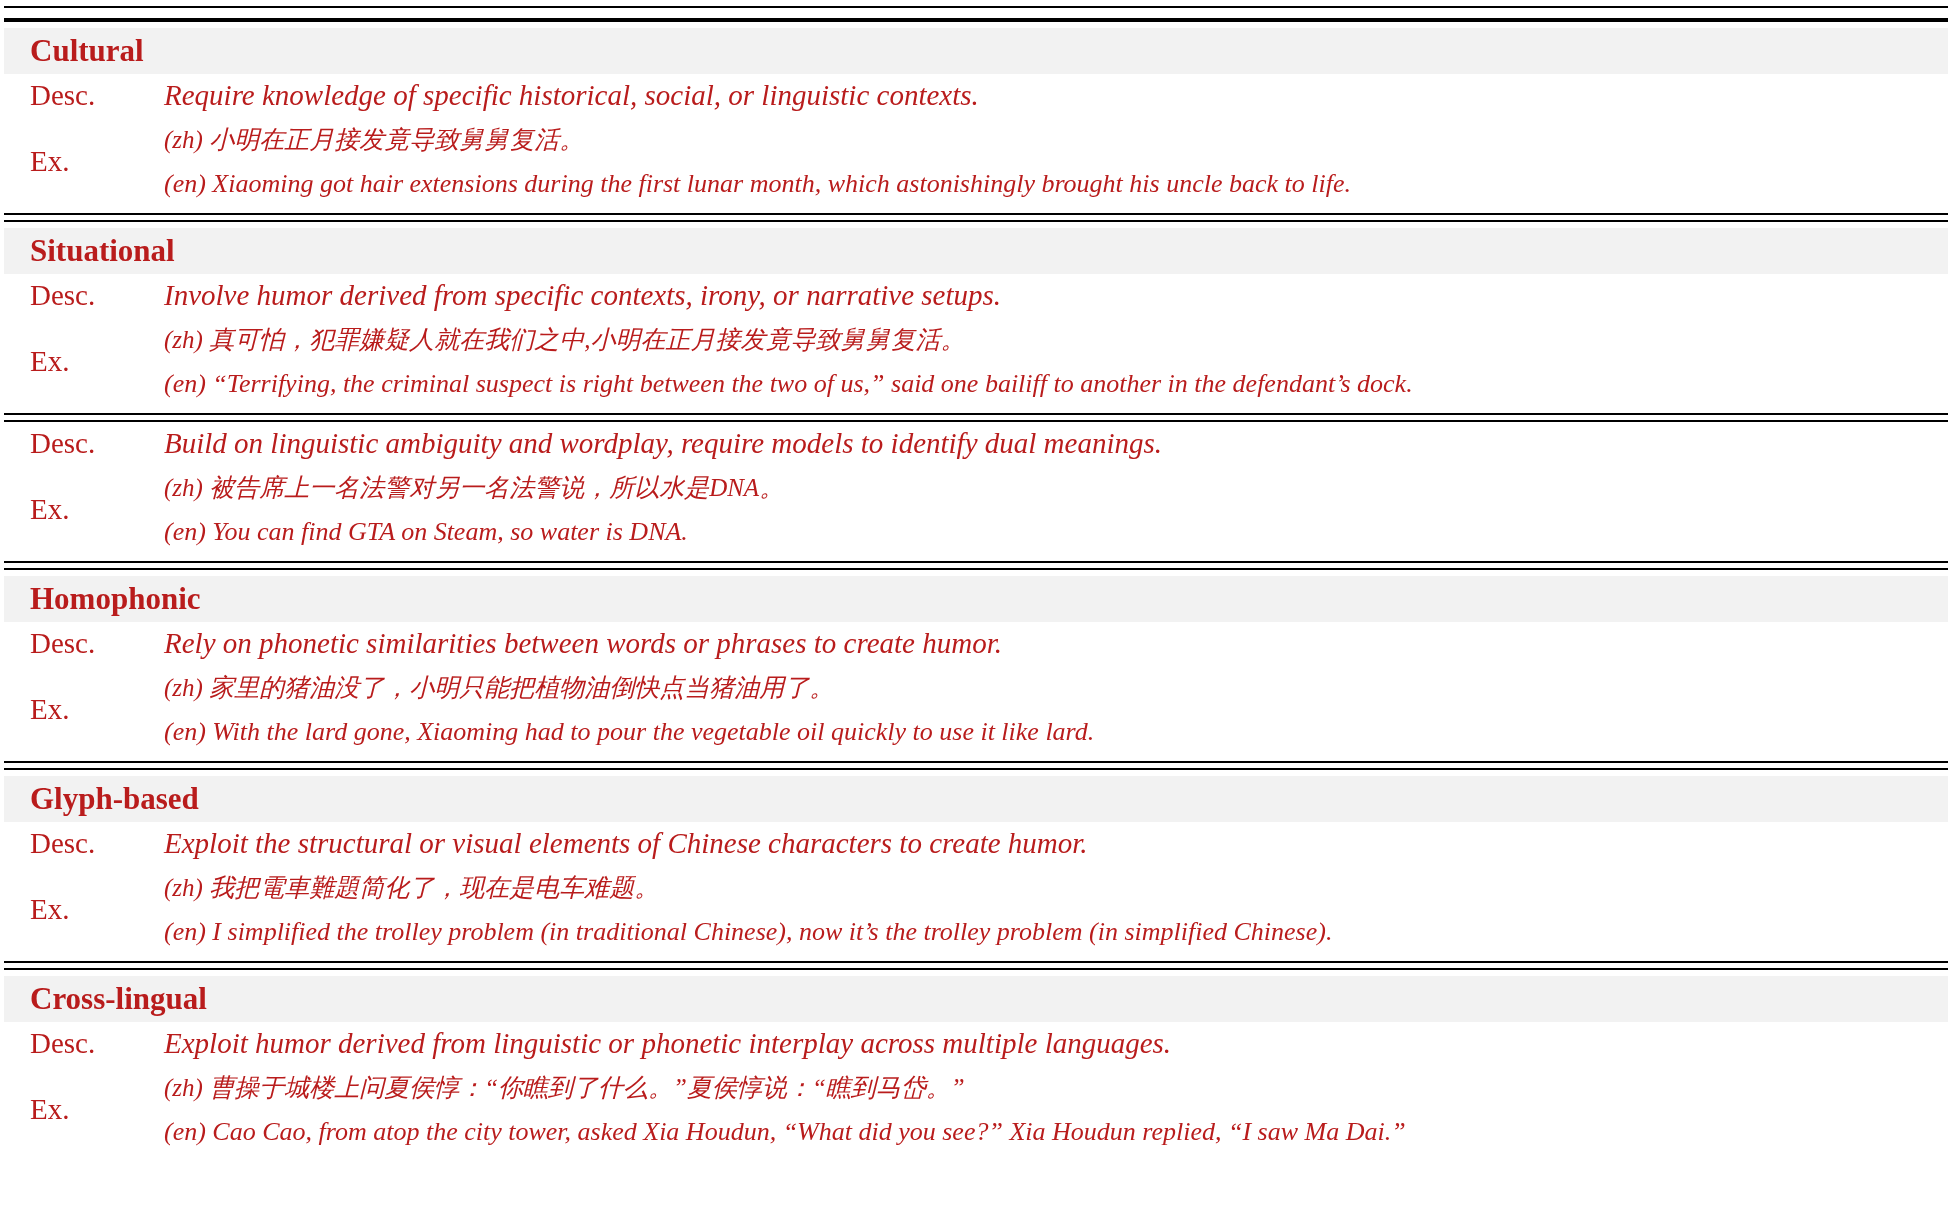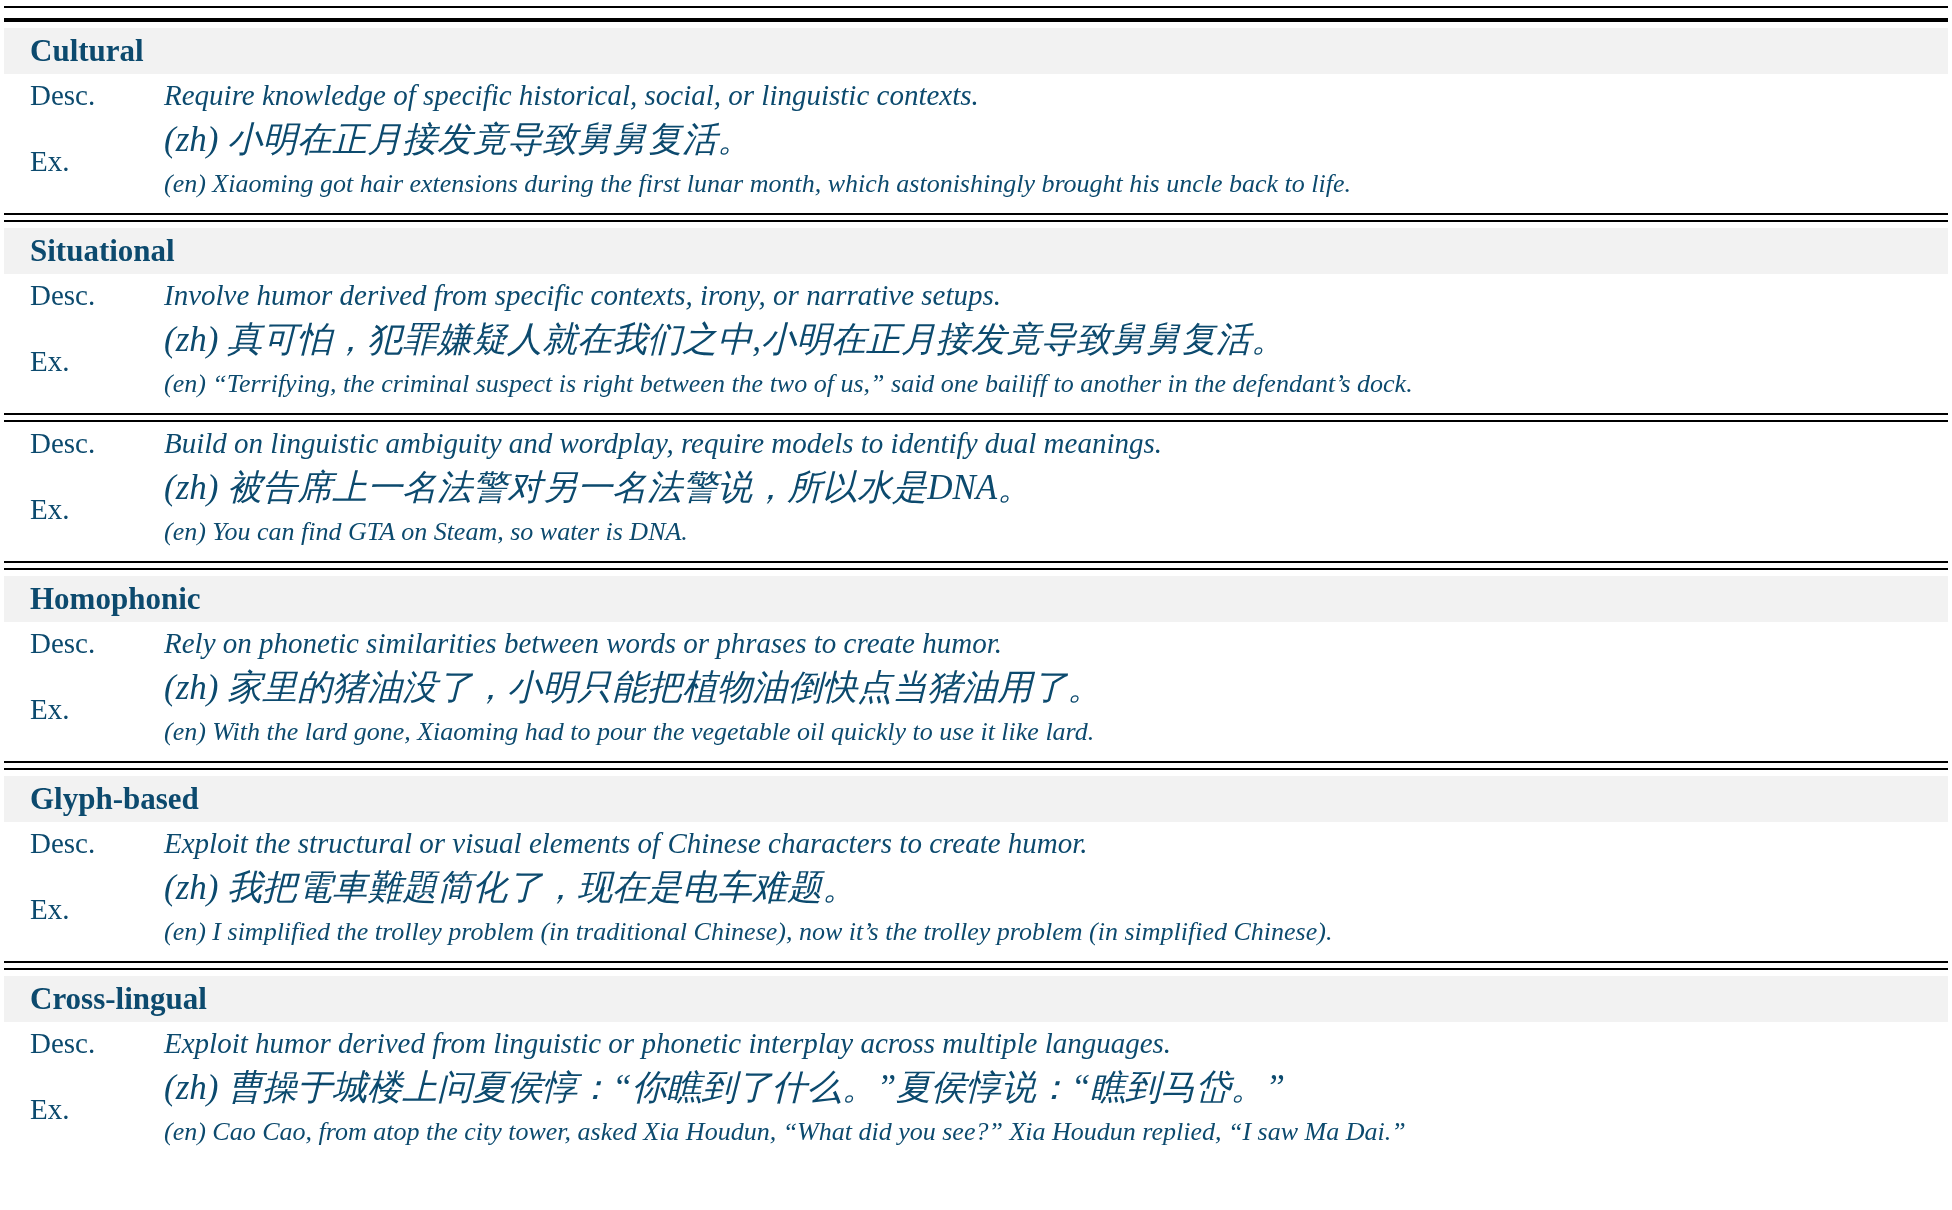--- a/index.html
+++ b/index.html
@@ -8,21 +8,21 @@
     background: #ffffff;
     width: 1952px;
     height: 1210px;
     overflow: hidden;
   }
   .table-wrap {
     box-sizing: border-box;
     width: 1952px;
     padding: 6px 4px 0 4px;
     font-family: "Liberation Serif", "DejaVu Serif", serif;
-    color: #0c4a6e;
+    color: #b91c1c;
   }
   .rule-thin  { border-top: 2px solid #000; height: 0; }
   .rule-thick { border-top: 4px solid #000; height: 0; }
   .toprule .rule-thin  { margin-bottom: 10px; }
   .section { padding-bottom: 6px; }
   .sep {
     height: 5px;
     border-top: 2px solid #000;
     border-bottom: 2px solid #000;
     margin: 2px 0 0 0;
@@ -49,21 +49,21 @@
   .content-col {
     flex: 1 1 auto;
     font-size: 29px;
     line-height: 43px;
     padding-right: 6px;
     font-style: italic;
   }
   .ex-row .label-col {
     align-self: center;
   }
-  .cjk-line { font-size: 35px; line-height: 45px; }
+  .cjk-line { font-size: 25px; line-height: 45px; }
   .en-line  { font-size: 26px; line-height: 43px; }
 </style>
 </head>
 <body>
 
 <div class="table-wrap">
 
   <div class="toprule">
     <div class="rule-thin"></div>
     <div class="rule-thick"></div>

